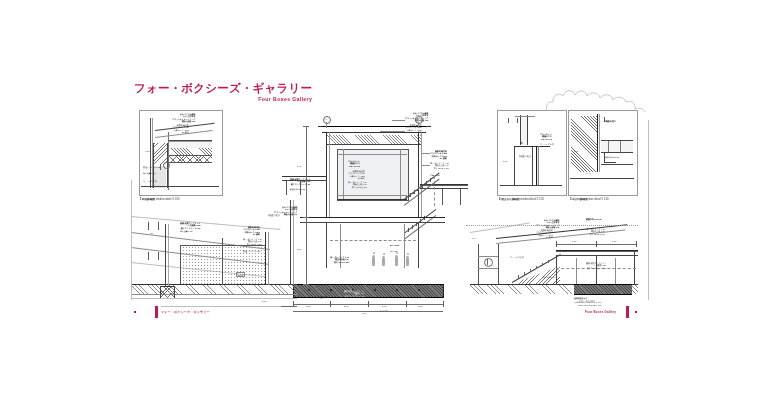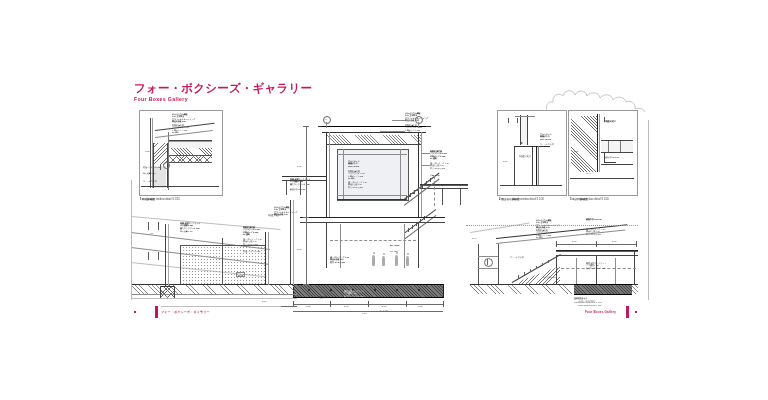--- a/index.html
+++ b/index.html
@@ -1,17 +1,17 @@
 <!DOCTYPE html>
 <html><head>
 <meta charset="utf-8">
 <style>
   html,body{margin:0;padding:0;background:#ffffff;}
   body{width:768px;height:400px;overflow:hidden;font-family:"Liberation Sans",sans-serif;}
-  #sheet{position:relative;width:658px;height:400px;background:#ffffff;}
+  #sheet{position:relative;width:658px;height:400px;background:#ffffff;text-align:right;}
   .drawing{position:absolute;left:0;top:0;width:768px;height:400px;}
 
   
   #title-block{position:absolute;left:134px;top:83px;line-height:1;}
   #title-jp{font-size:11.5px;font-weight:bold;color:#c2185b;letter-spacing:.2px;white-space:nowrap;}
   #title-en{font-size:5.2px;font-weight:bold;color:#c2185b;letter-spacing:.35px;margin-top:2px;white-space:nowrap;}
 
   
   .micro{position:absolute;font-size:2px;line-height:2.4px;color:#2b2b2b;white-space:pre;font-family:"Liberation Sans",sans-serif;letter-spacing:-0.1px;}
   .micro.b{font-weight:bold;}

